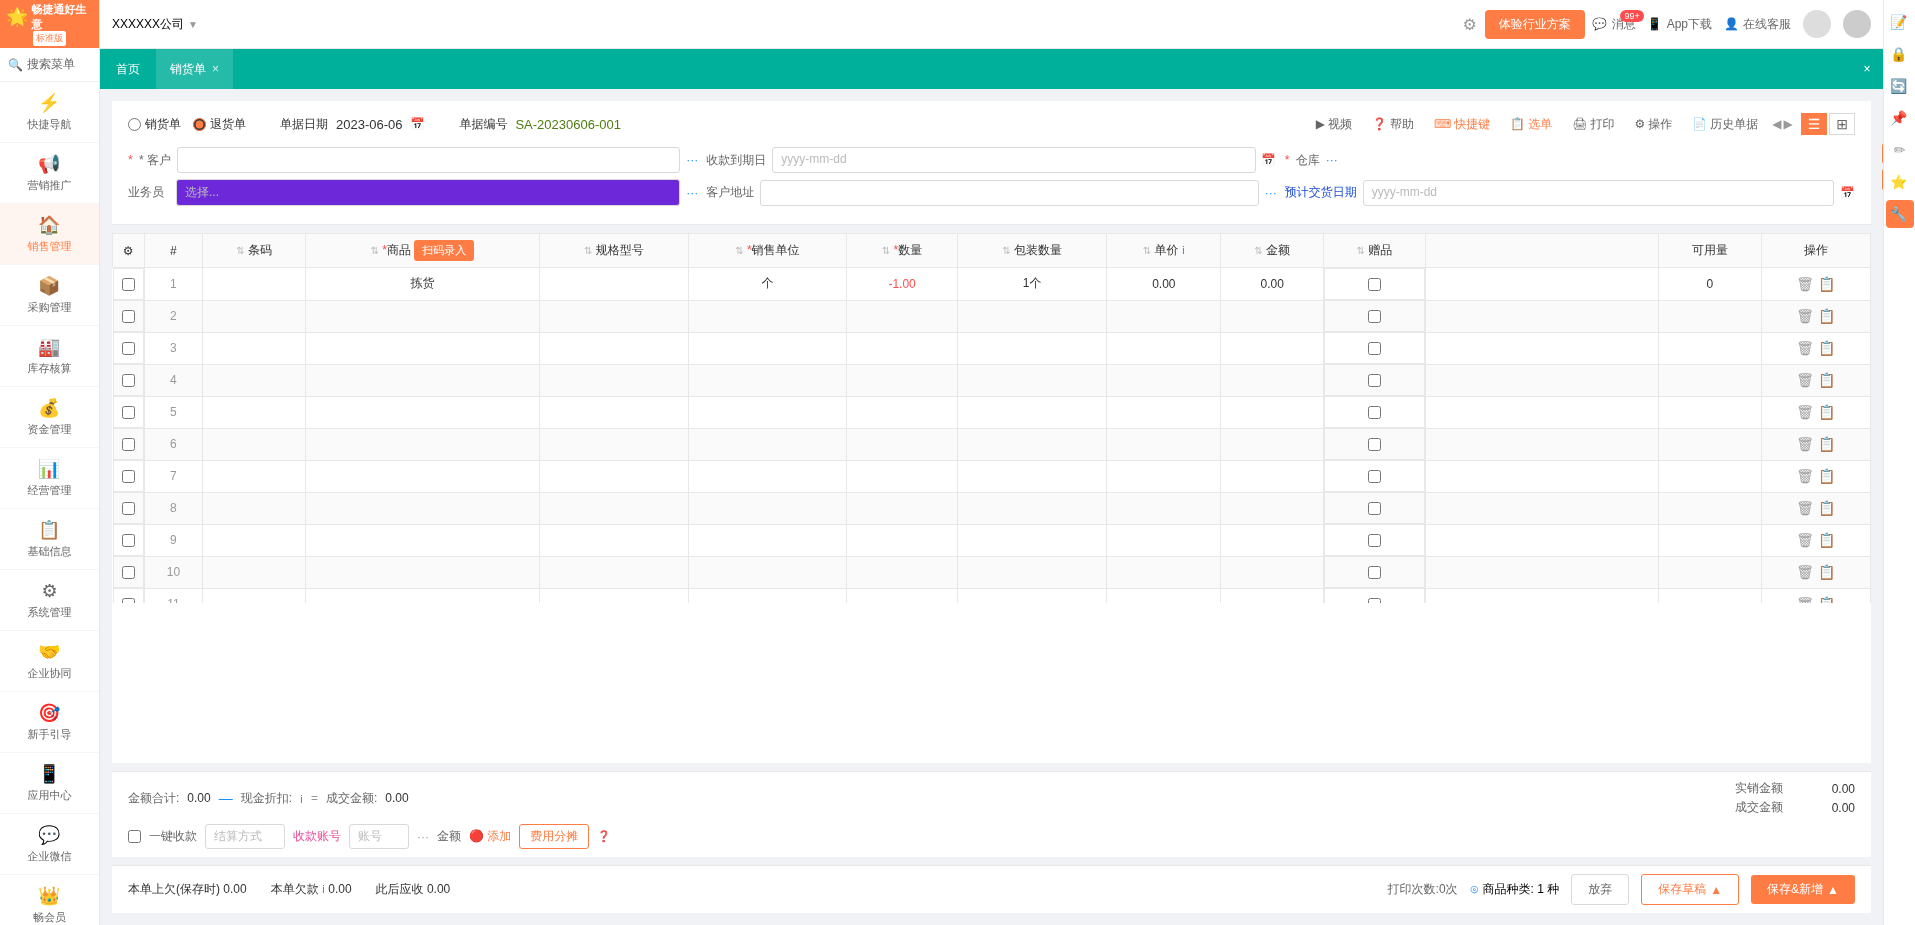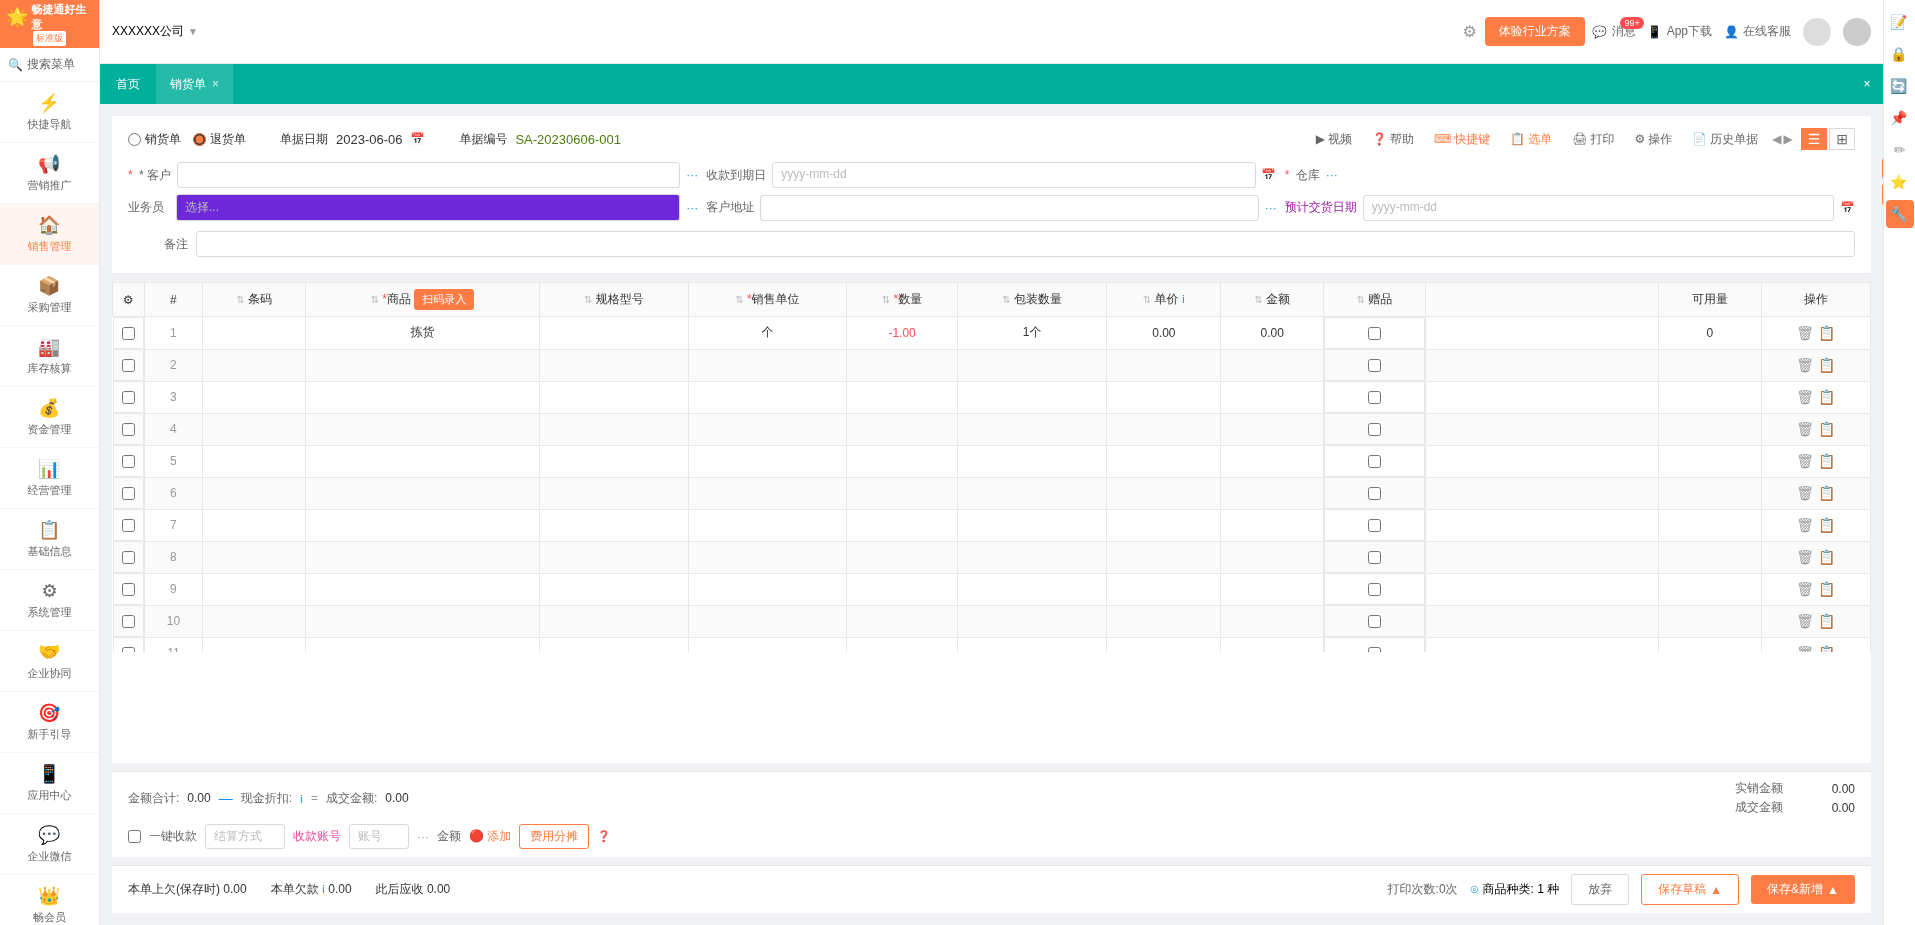--- a/index.html
+++ b/index.html
@@ -13,21 +13,21 @@
     .sidebar-search { display: flex; align-items: center; gap: 4px; padding: 8px 8px; cursor: pointer; color: #666; border-bottom: 1px solid #f0f0f0; }
     .sidebar-item { display: flex; flex-direction: column; align-items: center; padding: 10px 4px; cursor: pointer; color: #666; border-bottom: 1px solid #f5f5f5; }
     .sidebar-item.active { color: #ff7d45; background: #fff5f0; }
     .sidebar-item .icon { font-size: 18px; margin-bottom: 3px; }
     .sidebar-item .label { font-size: 11px; text-align: center; }
 
     
     .main { flex: 1; display: flex; flex-direction: column; overflow: hidden; }
 
     
-    .topbar { height: 64px; background: #fff; display: flex; align-items: center; padding: 0 12px; border-bottom: 1px solid #e8e8e8; gap: 8px; }
+    .topbar { height: 49px; background: #fff; display: flex; align-items: center; padding: 0 12px; border-bottom: 1px solid #e8e8e8; gap: 8px; }
     .topbar-company { display: flex; align-items: center; gap: 4px; flex: 1; }
     .topbar-company .arrow { color: #999; font-size: 10px; }
     .topbar-gear { color: #999; font-size: 16px; cursor: pointer; }
     .topbar-trial-btn { background: #ff7d45; color: #fff; border: none; padding: 6px 14px; border-radius: 4px; cursor: pointer; font-size: 12px; }
     .topbar-right { display: flex; align-items: center; gap: 12px; margin-left: auto; }
     .topbar-msg { display: flex; align-items: center; gap: 4px; cursor: pointer; color: #666; position: relative; }
     .badge { background: #ff4d4f; color: #fff; font-size: 9px; padding: 1px 4px; border-radius: 8px; position: absolute; top: -6px; right: -8px; }
     .topbar-app { display: flex; align-items: center; gap: 4px; cursor: pointer; color: #666; }
     .topbar-service { display: flex; align-items: center; gap: 4px; cursor: pointer; color: #666; }
     .topbar-avatar { width: 28px; height: 28px; border-radius: 50%; background: #ddd; cursor: pointer; }
@@ -320,30 +320,26 @@
           <span style="color:#666;white-space:nowrap;min-width:42px;">业务员</span>
           <div style="flex:1;border:1px solid #d9d9d9;border-radius:3px;padding:4px 8px;min-height:26px;background:#6d28d9;color:#bbb;">选择...</div>
           <span class="dots-icon">···</span>
         </div>
         <div style="display:flex;align-items:center;gap:6px;">
           <span style="color:#666;white-space:nowrap;">客户地址</span>
           <div style="flex:1;border:1px solid #d9d9d9;border-radius:3px;padding:4px 8px;min-height:26px;background:#fff;"></div>
           <span class="dots-icon">···</span>
         </div>
         <div style="display:flex;align-items:center;gap:6px;">
-          <span style="color:#a21caf;white-space:nowrap;">预计交货日期</span>
+          <span style="color:#1d4ed8;white-space:nowrap;">预计交货日期</span>
           <div style="flex:1;border:1px solid #d9d9d9;border-radius:3px;padding:4px 8px;min-height:26px;background:#fff;color:#bbb;">yyyy-mm-dd</div>
           <span class="cal-icon">📅</span>
         </div>
       </div>
 
-      <div class="note-row">
-        <span class="note-label">备注</span>
-        <div style="flex:1;border:1px solid #d9d9d9;border-radius:3px;padding:4px 8px;min-height:26px;background:#fff;"></div>
-      </div>
 
     </div>
 
     <div style="background:#fff;flex:1;">
       <div class="table-container">
         <table>
           <thead>
             <tr>
               <th style="width:30px;"><span>⚙</span></th>
               <th><span>#</span></th>

